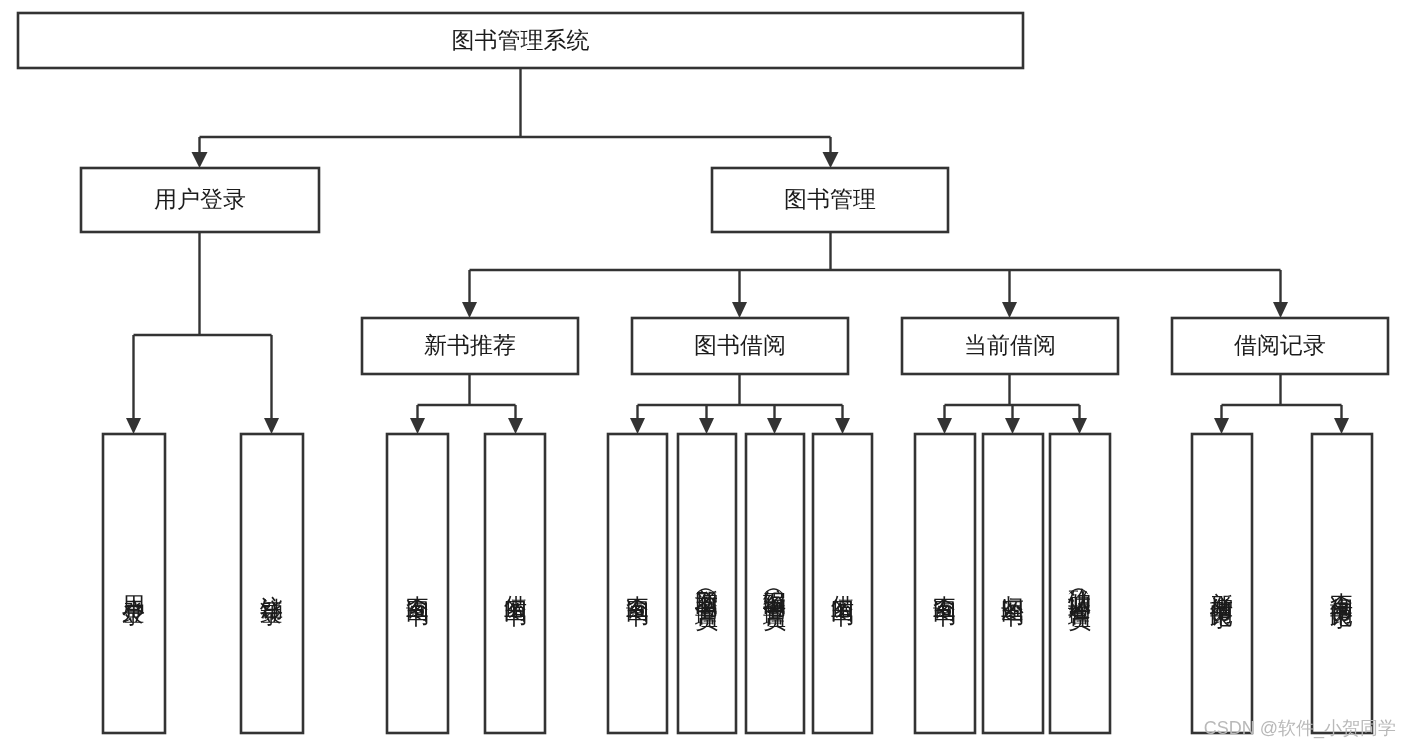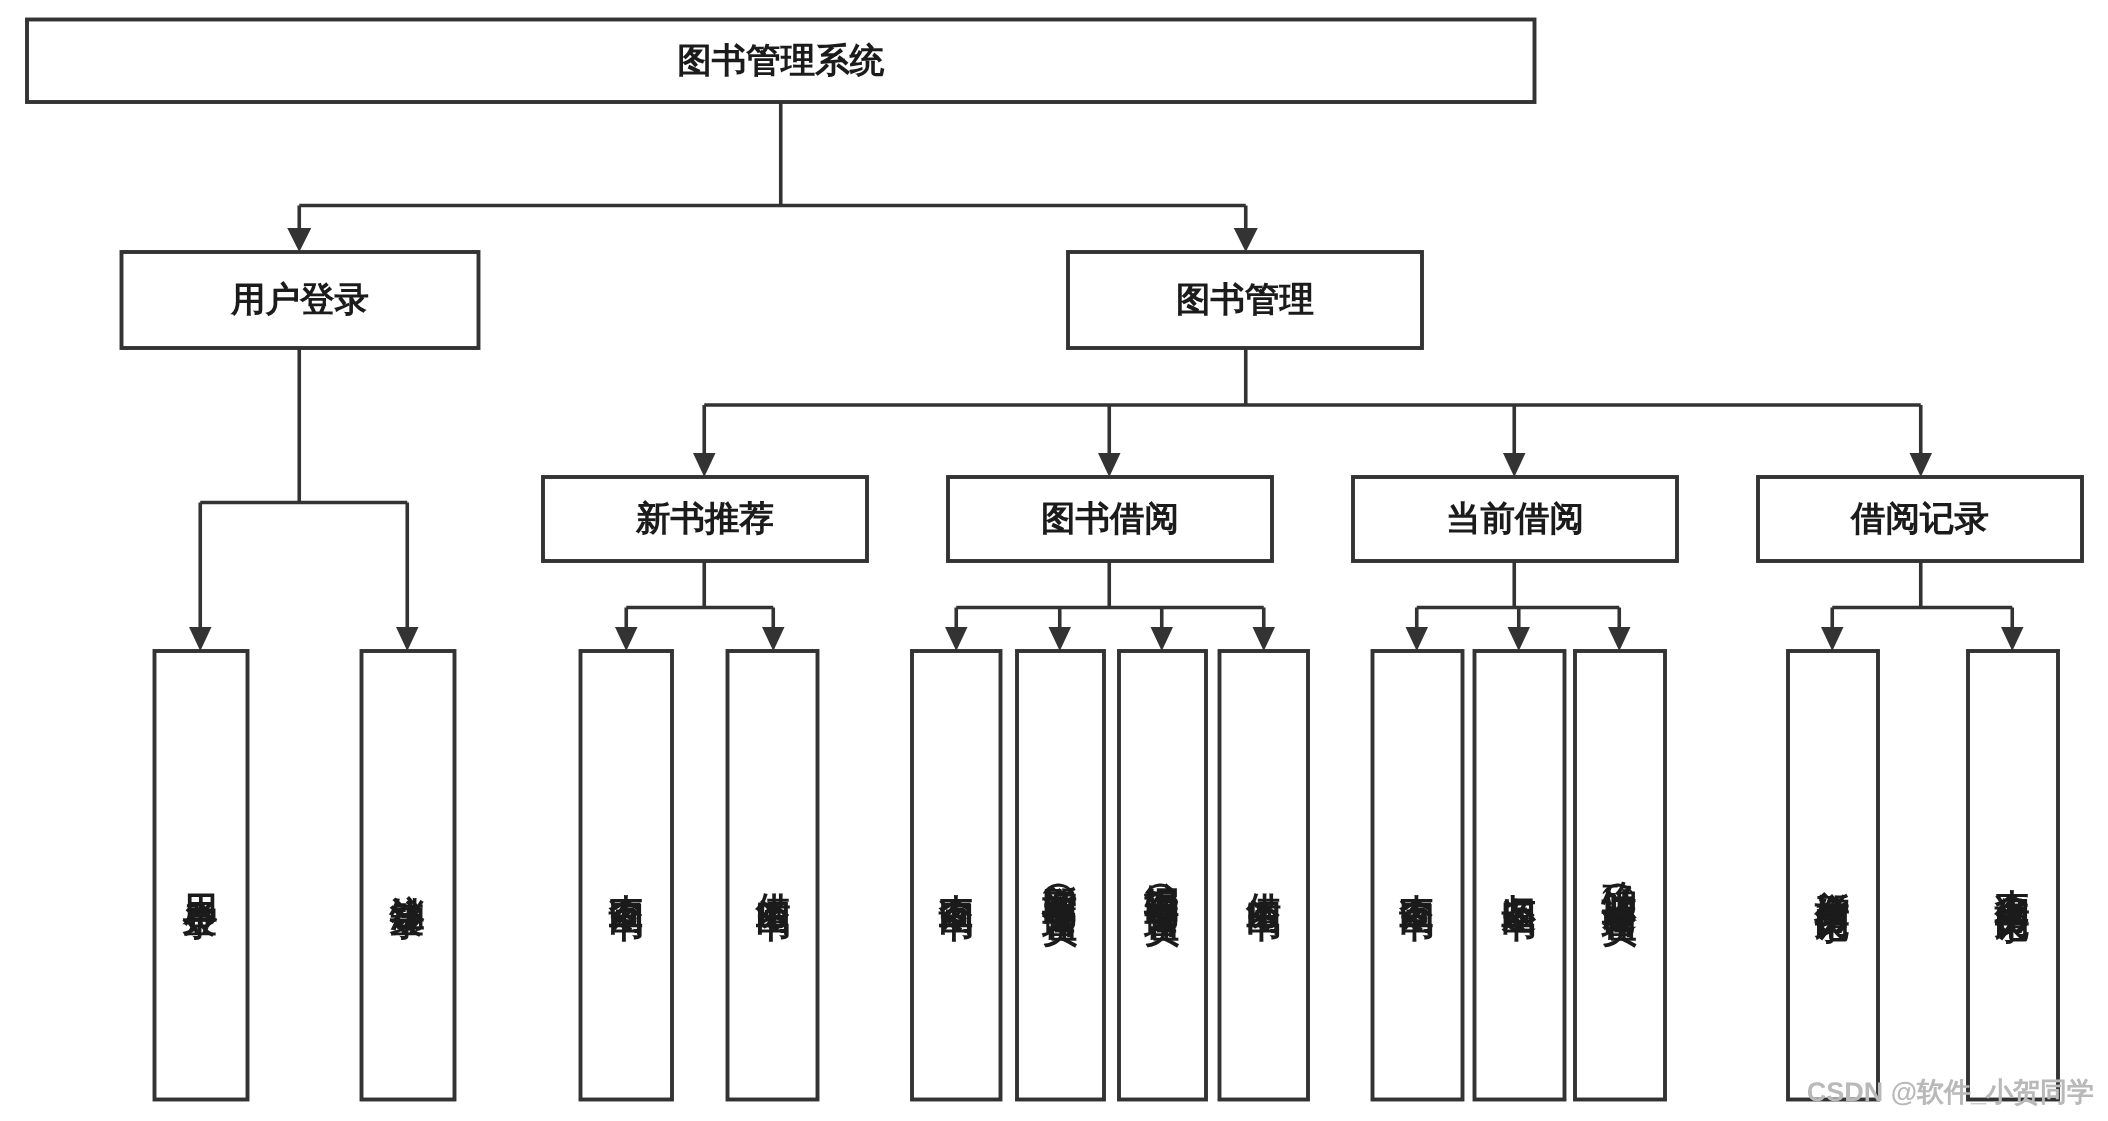--- a/index.html
+++ b/index.html
@@ -11,21 +11,20 @@
     width: 1405px;
     height: 747px;
     font-family: "Liberation Sans", "DejaVu Sans", sans-serif;
     overflow: hidden;
     position: relative;
   }
   #diagram-root {
     position: relative;
     width: 1405px;
     height: 747px;
-    font-weight: bold;
   }
   svg.diagram-canvas {
     position: absolute;
     top: 0;
     left: 0;
     width: 1405px;
     height: 747px;
   }
   .node-rect {
     fill: #ffffff;

